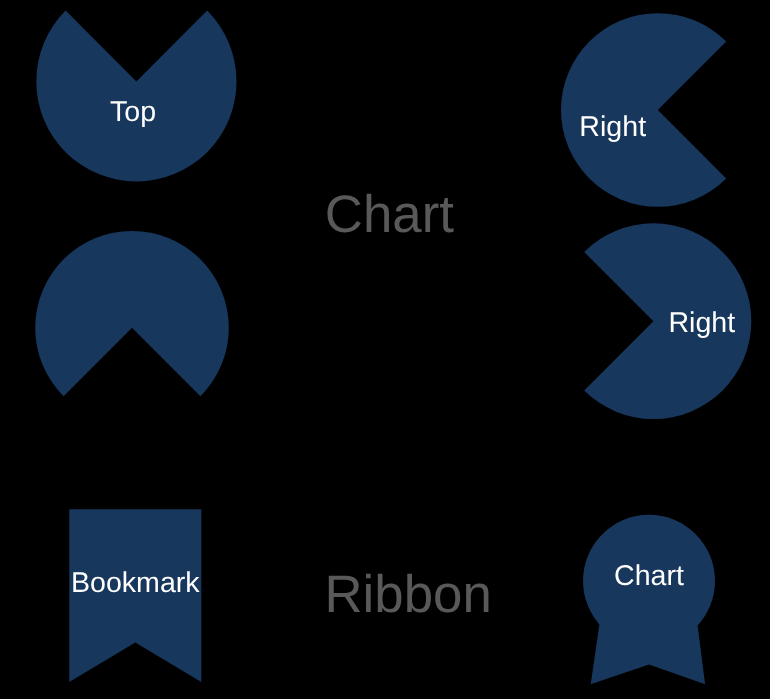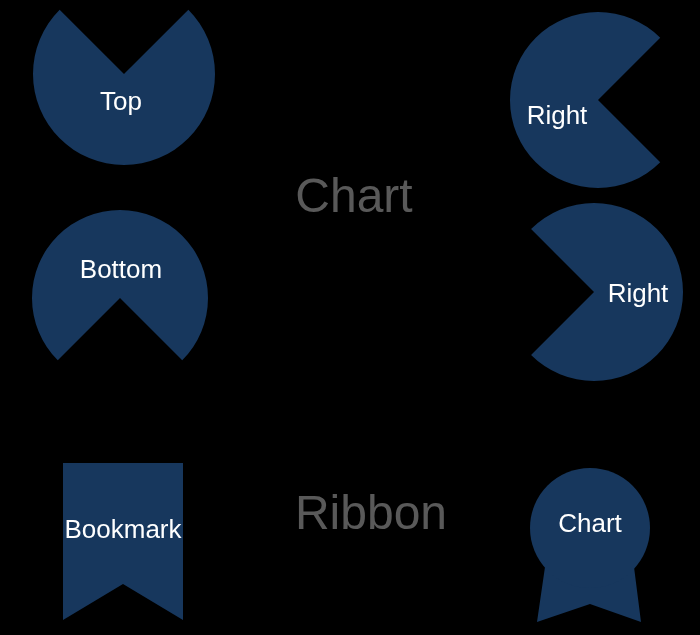--- a/index.html
+++ b/index.html
@@ -62,25 +62,24 @@
     <g>
       <path d="M 545 567 L 537 622 L 590 604 L 641 622 L 634 567 Z" fill="#17375D"></path>
       <circle cx="590" cy="528" r="60" fill="#17375D"></circle>
     </g>
   </svg>
 
   <div class="shape-label" style="left:121px; top:101px;">Top</div>
 
   <div class="shape-label" style="left:557px; top:115px;">Right</div>
 
-  <div class="shape-label" style="left:121px; top:269px;">Bottom</div>
 
   <div class="shape-label" style="left:638px; top:293px;">Right</div>
 
   <div class="shape-label" style="left:123px; top:529px;">Bookmark</div>
 
   <div class="shape-label" style="left:590px; top:523px;">Chart</div>
 
   <div class="group-caption" style="left:354px; top:196px;">Chart</div>
 
-  <div class="group-caption" style="left:371px; top:513px;">Ribbon</div>
+  <div class="group-caption" style="left:371px; top:541px;">Ribbon</div>
 
 </div>
 
 </body></html>

